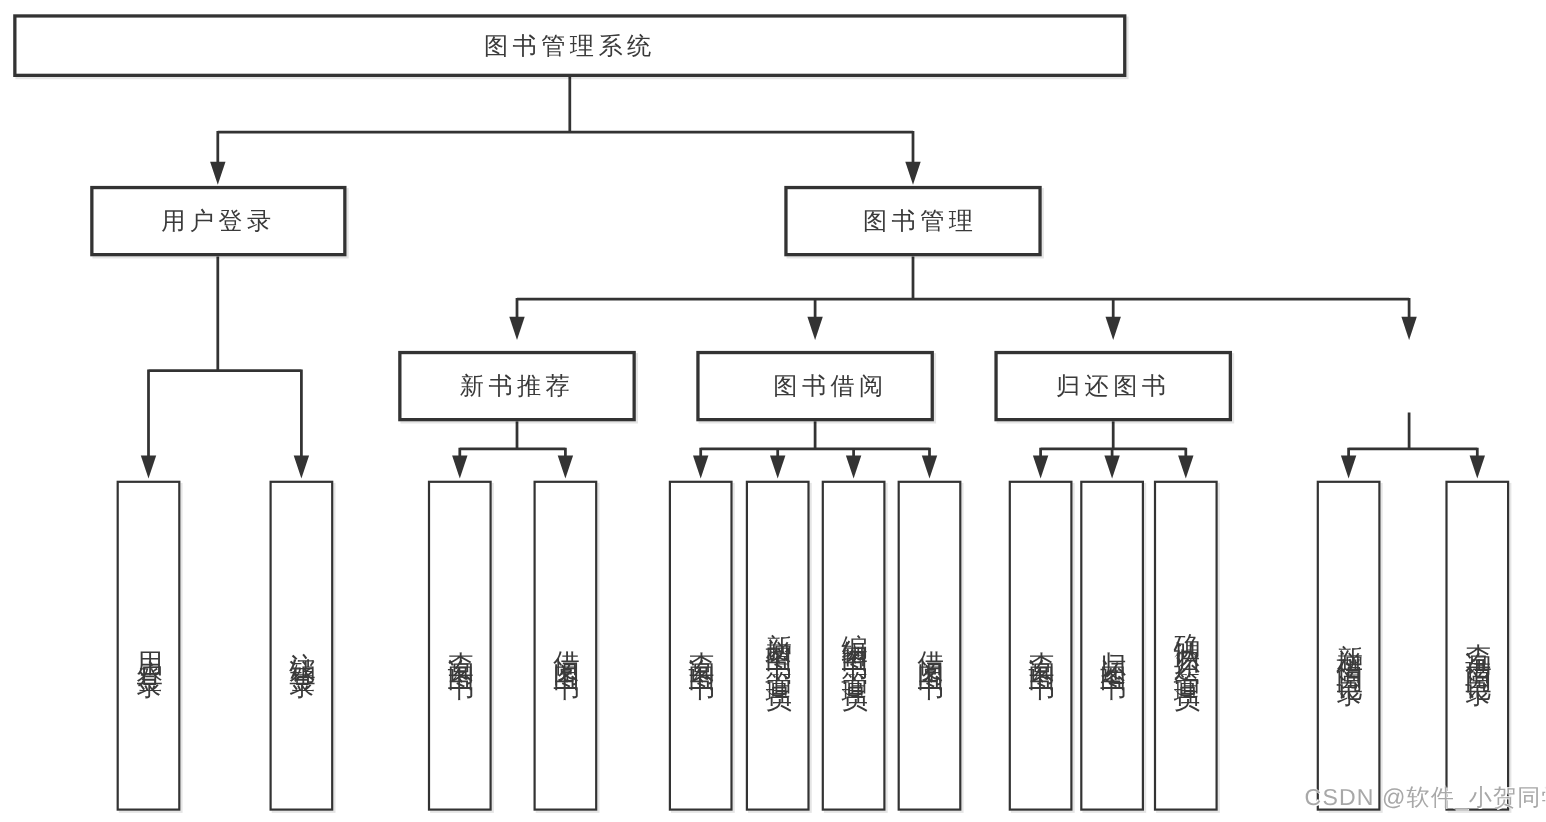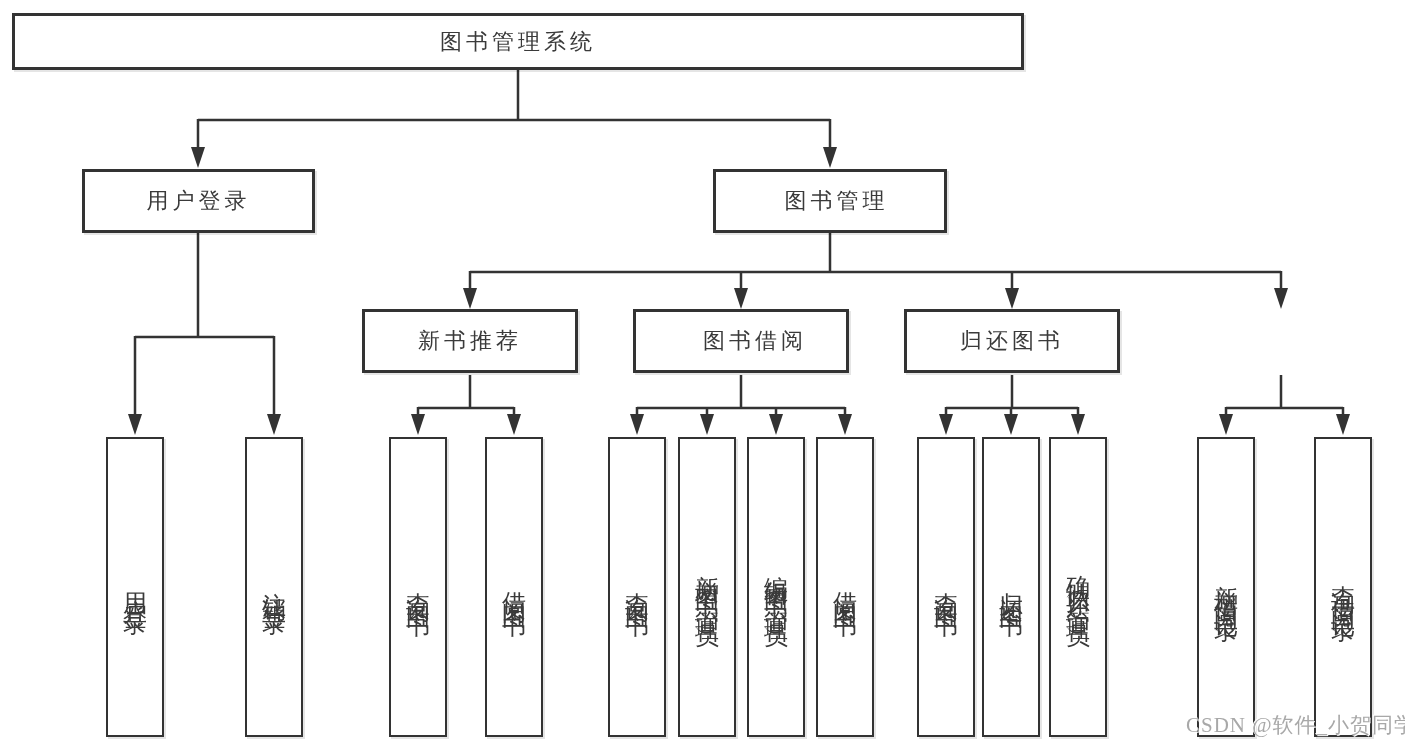--- a/index.html
+++ b/index.html
@@ -1,21 +1,21 @@
 <!DOCTYPE html>
 <html style="--line: #333333; --border: #333333; --text: #3a3a3a; --background: #ffffff; --watermark: #a8a8a8;"><head>
 <meta charset="utf-8">
 <style>
   html, body { margin: 0; padding: 0; background: #ffffff; }
   .stage {
     position: relative;
     width: 1405px;
     height: 747px;
     background: var(--background, #ffffff);
-    font-family: Liberation Serif, serif;
+    font-family: Liberation Sans, sans-serif;
     overflow: hidden;
   }
   svg.connectors {
     position: absolute;
     left: 0; top: 0;
     width: 1405px; height: 747px;
     pointer-events: none;
   }
   svg.connectors path {
     stroke: var(--line, #333333);
@@ -33,21 +33,21 @@
     border: 3px solid var(--border, #333333);
     color: var(--text, #3a3a3a);
     display: flex;
     align-items: center;
     justify-content: center;
     font-size: 22px;
     letter-spacing: 4px;
     box-shadow: 2px 2px 0 rgba(0,0,0,0.10);
   }
   .lvl2, .lvl3 { top: 169px; height: 64px; }
-  .lvl3 { top: 309px; width: 216px; }
+  .lvl3 { top: 319px; width: 216px; }
   .leaf {
     top: 437px;
     width: 58px;
     height: 300px;
     border-width: 2px;
     font-size: 24px;
     letter-spacing: 0;
   }
   .leaf .v {
     writing-mode: vertical-rl;

